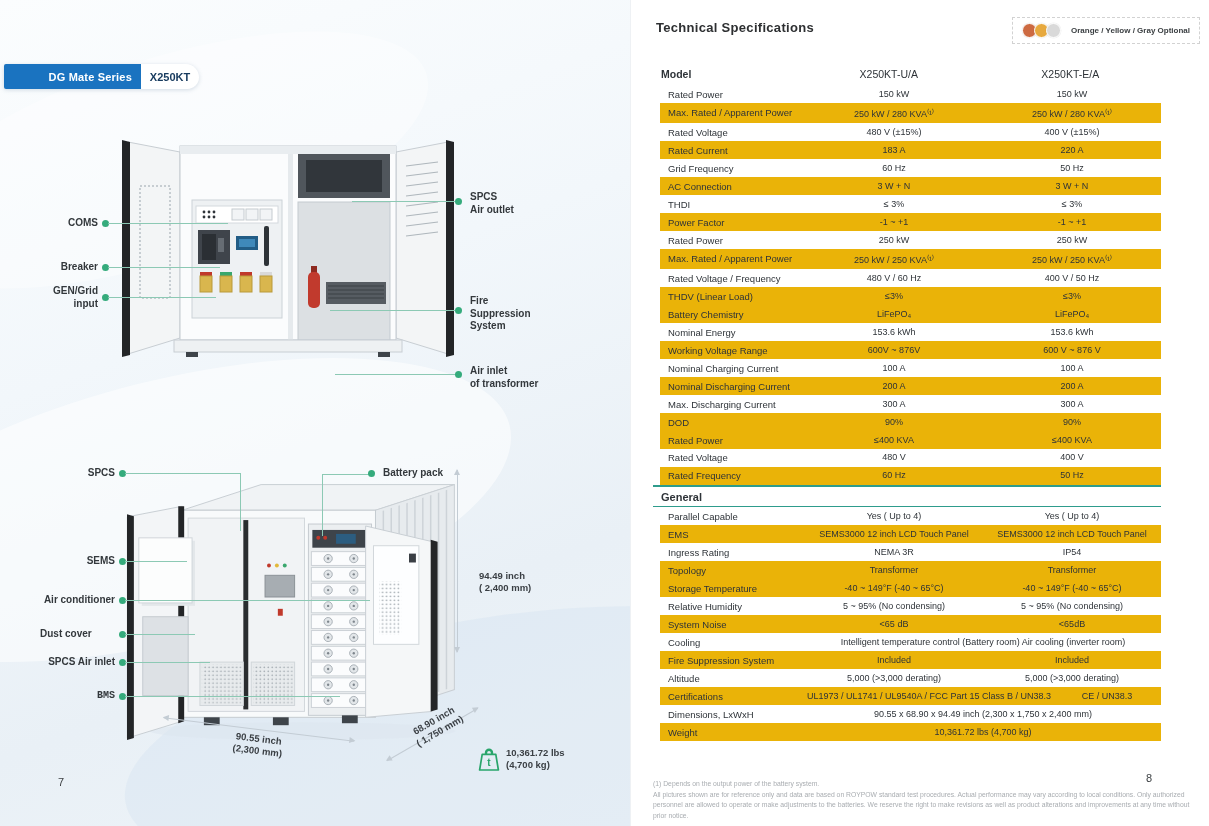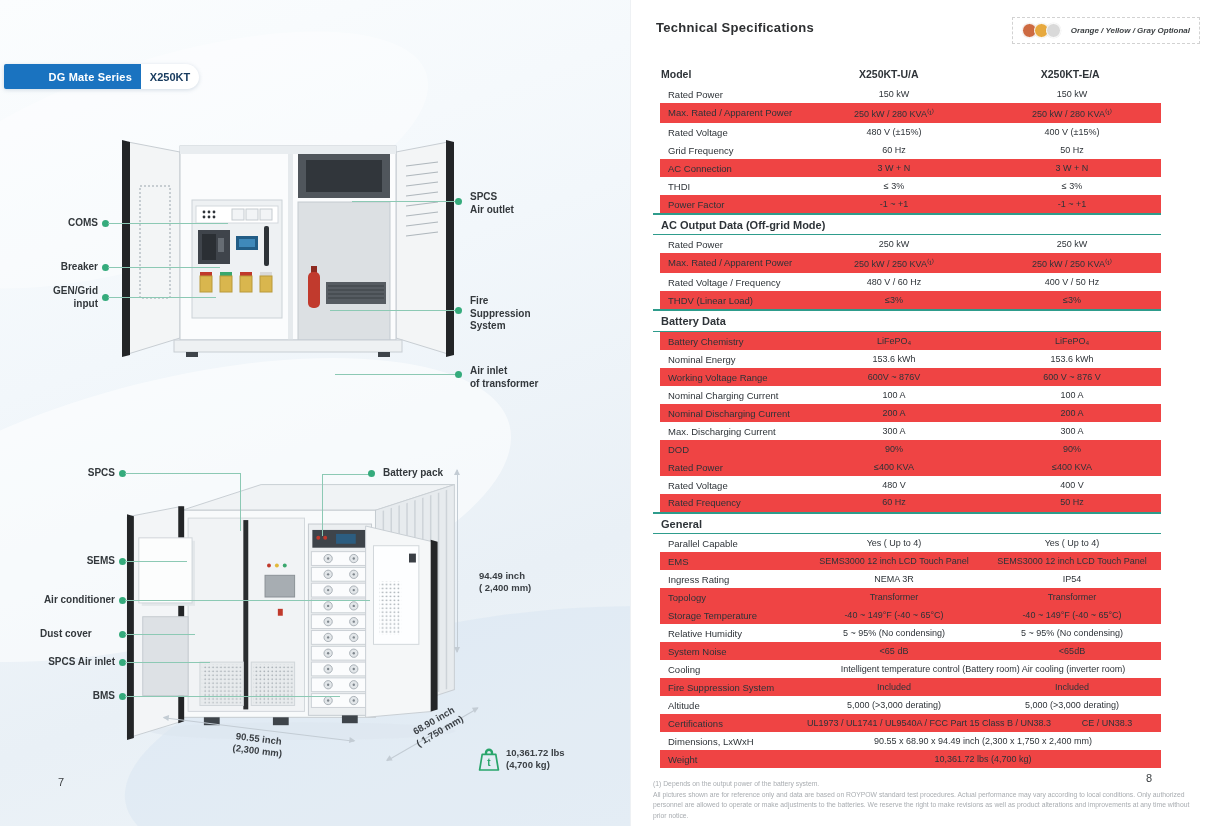--- a/index.html
+++ b/index.html
@@ -57,37 +57,37 @@
   
   .right-page{
     position:absolute;left:630px;top:0;width:579px;height:826px;background:#ffffff;
     border-left:1px solid #eef1f4;
   }
   .tech-title{
     position:absolute;left:25px;top:20px;font-size:13px;font-weight:700;color:#2d2f31;letter-spacing:.3px;
   }
   .legend{
     position:absolute;right:10px;top:17px;display:flex;align-items:center;gap:7px;
-    border:1px dashed #d2d2d2;padding:5px 9px;background:#fff;font-style:italic;
+    border:1px dashed #d2d2d2;padding:5px 9px;background:#fff;
   }
   .legend .dots{display:flex;align-items:center;}
   .legend .dot{width:13px;height:13px;border-radius:50%;border:1.5px solid #fff;margin-right:-3px;box-shadow:0 0 0 .5px rgba(0,0,0,.06);}
   .legend .lbl{font-size:8px;font-weight:700;color:#3c4043;margin-left:6px;white-space:nowrap;}
 
   .spec-table{position:absolute;left:22px;top:46px;width:508px;}
   .model-row{display:grid;grid-template-columns:145px 1fr 1fr;padding:6px 0 5px;margin-top:16px;}
   .model-row .m-label{font-size:10.5px;font-weight:700;color:#2e3338;padding-left:8px;}
-  .model-row .m-val{font-size:10.5px;font-weight:700;color:#2e3338;text-align:center;}
+  .model-row .m-val{font-size:10.5px;font-weight:400;color:#2e3338;text-align:center;}
 
   .sec-header{
     border-top:2px solid #2e9c8c;border-bottom:1.5px solid #2e9c8c;
     font-size:11px;font-weight:700;color:#2e3338;padding:4px 8px 3.5px;background:#fff;
   }
   .spec-row{display:grid;grid-template-columns:145px 1fr 1fr;margin-left:7px;}
-  .spec-row.shaded{background:#ef4444;}
+  .spec-row.shaded{background:#eab308;}
   .spec-row .cell{padding:3.8px 2px 3.2px;}
   .spec-row .label{font-size:9.5px;color:#2e3338;padding-left:8px;white-space:nowrap;}
   .spec-row .value{font-size:9px;color:#2e3338;text-align:center;white-space:nowrap;}
   .spec-row .span2{grid-column:2/4;}
 
   .footnotes{
     position:absolute;left:22px;top:779px;width:548px;
     font-size:6.8px;color:#a9adb1;line-height:1.55;
   }
   .footnotes p{margin:0;}
@@ -290,21 +290,21 @@
   <div class="co-line" style="left:125px;top:600px;width:245px;"></div>
 
   <div class="callout-label" style="left:40px;top:628px;width:75px;text-align:left;">Dust cover</div>
   <div class="co-dot" style="left:119px;top:631px;"></div>
   <div class="co-line" style="left:125px;top:634px;width:70px;"></div>
 
   <div class="callout-label" style="left:22px;top:656px;width:93px;text-align:right;">SPCS Air inlet</div>
   <div class="co-dot" style="left:119px;top:659px;"></div>
   <div class="co-line" style="left:125px;top:662px;width:85px;"></div>
 
-  <div class="callout-label" style="left:40px;top:690px;width:75px;text-align:right;">BMS</div>
+  <div class="callout-label" style="left:40px;top:690px;width:75px;text-align:right;font-family:Liberation Mono, monospace;">BMS</div>
   <div class="co-dot" style="left:119px;top:693px;"></div>
   <div class="co-line" style="left:125px;top:696px;width:215px;"></div>
 
   <div class="dim-line-v" style="left:457px;top:470px;height:182px;"></div>
   <div class="dim-label" style="left:479px;top:570px;width:62px;text-align:left;">94.49 inch
 ( 2,400 mm)</div>
 
   <div class="dim-line-h" style="left:163px;top:729px;width:192px;transform:rotate(7deg);"></div>
   <div class="dim-label" style="left:208px;top:733px;width:100px;transform:rotate(7deg);">90.55 inch
 (2,300 mm)</div>
@@ -353,62 +353,65 @@
         <div class="spec-row shaded">
           <div class="cell label">Max. Rated / Apparent Power</div>
           <div class="cell value">250 kW / 280 KVA⁽¹⁾</div>
           <div class="cell value">250 kW / 280 KVA⁽¹⁾</div>
         </div>
         <div class="spec-row">
           <div class="cell label">Rated Voltage</div>
           <div class="cell value">480 V (±15%)</div>
           <div class="cell value">400 V (±15%)</div>
         </div>
+        <div class="spec-row shaded">
+          <div class="cell label">Rated Current</div>
+          <div class="cell value">183 A</div>
+          <div class="cell value">220 A</div>
+        </div>
         <div class="spec-row">
           <div class="cell label">Grid Frequency</div>
           <div class="cell value">60 Hz</div>
           <div class="cell value">50 Hz</div>
         </div>
         <div class="spec-row shaded">
           <div class="cell label">AC Connection</div>
           <div class="cell value">3 W + N</div>
           <div class="cell value">3 W + N</div>
         </div>
         <div class="spec-row">
           <div class="cell label">THDI</div>
           <div class="cell value">≤ 3%</div>
           <div class="cell value">≤ 3%</div>
         </div>
         <div class="spec-row shaded">
           <div class="cell label">Power Factor</div>
           <div class="cell value">-1 ~ +1</div>
           <div class="cell value">-1 ~ +1</div>
         </div>
-        <div class="sec-header">AC Output Data (Off-grid Mode)</div>
         <div class="spec-row">
           <div class="cell label">Rated Power</div>
           <div class="cell value">250 kW</div>
           <div class="cell value">250 kW</div>
         </div>
         <div class="spec-row shaded">
           <div class="cell label">Max. Rated / Apparent Power</div>
           <div class="cell value">250 kW / 250 KVA⁽¹⁾</div>
           <div class="cell value">250 kW / 250 KVA⁽¹⁾</div>
         </div>
         <div class="spec-row">
           <div class="cell label">Rated Voltage / Frequency</div>
           <div class="cell value">480 V / 60 Hz</div>
           <div class="cell value">400 V / 50 Hz</div>
         </div>
         <div class="spec-row shaded">
           <div class="cell label">THDV (Linear Load)</div>
           <div class="cell value">≤3%</div>
           <div class="cell value">≤3%</div>
         </div>
-        <div class="sec-header">Battery Data</div>
         <div class="spec-row shaded">
           <div class="cell label">Battery Chemistry</div>
           <div class="cell value">LiFePO₄</div>
           <div class="cell value">LiFePO₄</div>
         </div>
         <div class="spec-row">
           <div class="cell label">Nominal Energy</div>
           <div class="cell value">153.6 kWh</div>
           <div class="cell value">153.6 kWh</div>
         </div>

